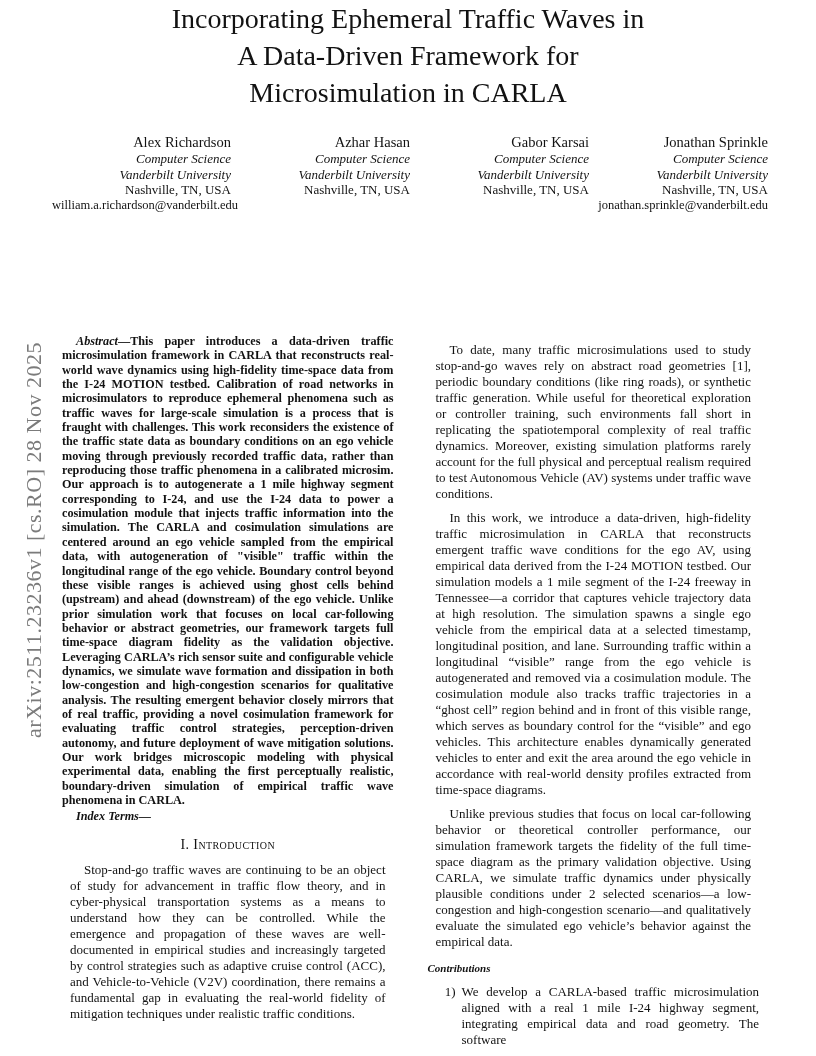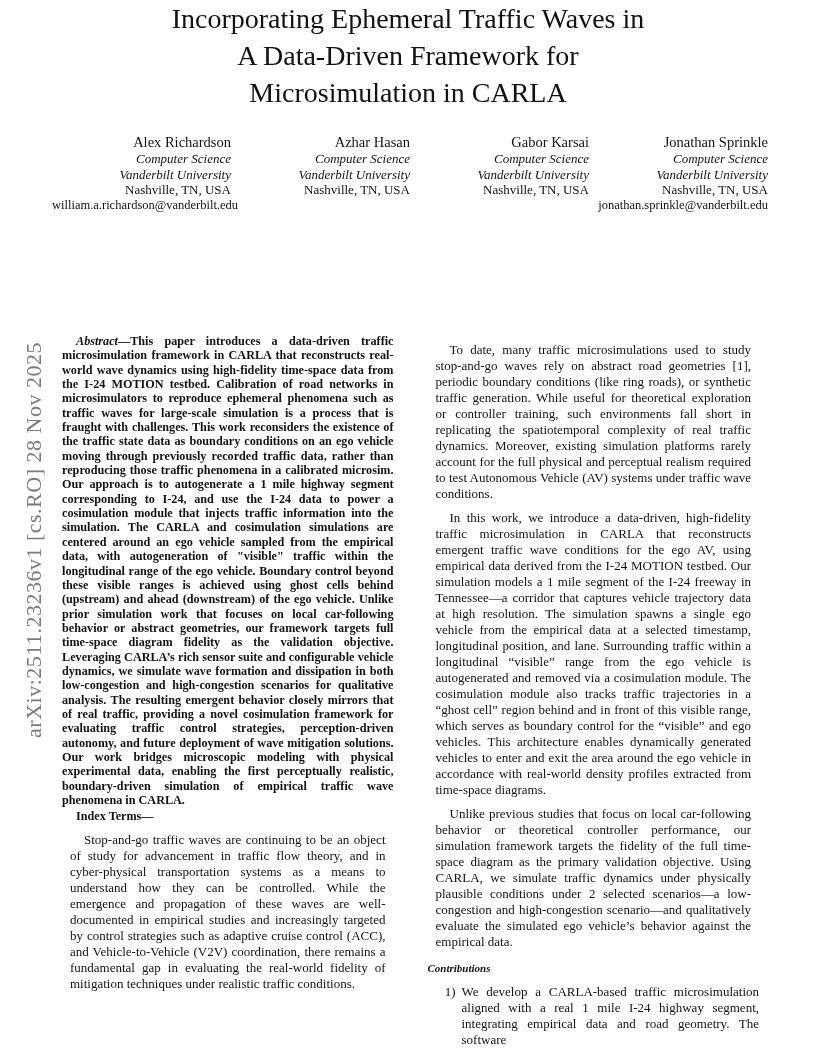--- a/index.html
+++ b/index.html
@@ -66,20 +66,21 @@
     font-size: 12.2px;
     line-height: 14.35px;
     text-align: justify;
     text-indent: 14px;
     margin: 0;
   }
   .abstract .lead { font-style: italic; }
 
   .index-terms {
     font-weight: bold;
+    font-style: italic;
     font-size: 12.2px;
     line-height: 14.35px;
     text-indent: 14px;
     margin: 2px 0 0 0;
   }
 
   .section-heading {
     text-align: center;
     font-variant: small-caps;
     font-weight: normal;
@@ -156,20 +157,21 @@
       <div class="city">Nashville, TN, USA</div>
       <div class="email">jonathan.sprinkle@vanderbilt.edu</div>
     </div>
   </div>
 
   <div class="columns">
 
     <div class="col">
       <p class="abstract"><span class="lead">Abstract</span><span>—This paper introduces a data-driven traffic microsimulation framework in CARLA that reconstructs real-world wave dynamics using high-fidelity time-space data from the I-24 MOTION testbed. Calibration of road networks in microsimulators to reproduce ephemeral phenomena such as traffic waves for large-scale simulation is a process that is fraught with challenges. This work reconsiders the existence of the traffic state data as boundary conditions on an ego vehicle moving through previously recorded traffic data, rather than reproducing those traffic phenomena in a calibrated microsim. Our approach is to autogenerate a 1 mile highway segment corresponding to I-24, and use the I-24 data to power a cosimulation module that injects traffic information into the simulation. The CARLA and cosimulation simulations are centered around an ego vehicle sampled from the empirical data, with autogeneration of "visible" traffic within the longitudinal range of the ego vehicle. Boundary control beyond these visible ranges is achieved using ghost cells behind (upstream) and ahead (downstream) of the ego vehicle. Unlike prior simulation work that focuses on local car-following behavior or abstract geometries, our framework targets full time-space diagram fidelity as the validation objective. Leveraging CARLA’s rich sensor suite and configurable vehicle dynamics, we simulate wave formation and dissipation in both low-congestion and high-congestion scenarios for qualitative analysis. The resulting emergent behavior closely mirrors that of real traffic, providing a novel cosimulation framework for evaluating traffic control strategies, perception-driven autonomy, and future deployment of wave mitigation solutions. Our work bridges microscopic modeling with physical experimental data, enabling the first perceptually realistic, boundary-driven simulation of empirical traffic wave phenomena in CARLA.</span></p>
       <p class="index-terms">Index Terms—</p>
+      <h2 class="section-heading">I. Introduction</h2>
       <p class="body-par">Stop-and-go traffic waves are continuing to be an object of study for advancement in traffic flow theory, and in cyber-physical transportation systems as a means to understand how they can be controlled. While the emergence and propagation of these waves are well-documented in empirical studies and increasingly targeted by control strategies such as adaptive cruise control (ACC), and Vehicle-to-Vehicle (V2V) coordination, there remains a fundamental gap in evaluating the real-world fidelity of mitigation techniques under realistic traffic conditions.</p>
     </div>
 
     <div class="col">
       <p class="body-par">To date, many traffic microsimulations used to study stop-and-go waves rely on abstract road geometries [1], periodic boundary conditions (like ring roads), or synthetic traffic generation. While useful for theoretical exploration or controller training, such environments fall short in replicating the spatiotemporal complexity of real traffic dynamics. Moreover, existing simulation platforms rarely account for the full physical and perceptual realism required to test Autonomous Vehicle (AV) systems under traffic wave conditions.</p>
       <p class="body-par">In this work, we introduce a data-driven, high-fidelity traffic microsimulation in CARLA that reconstructs emergent traffic wave conditions for the ego AV, using empirical data derived from the I-24 MOTION testbed. Our simulation models a 1 mile segment of the I-24 freeway in Tennessee—a corridor that captures vehicle trajectory data at high resolution. The simulation spawns a single ego vehicle from the empirical data at a selected timestamp, longitudinal position, and lane. Surrounding traffic within a longitudinal “visible” range from the ego vehicle is autogenerated and removed via a cosimulation module. The cosimulation module also tracks traffic trajectories in a “ghost cell” region behind and in front of this visible range, which serves as boundary control for the “visible” and ego vehicles. This architecture enables dynamically generated vehicles to enter and exit the area around the ego vehicle in accordance with real-world density profiles extracted from time-space diagrams.</p>
       <p class="body-par">Unlike previous studies that focus on local car-following behavior or theoretical controller performance, our simulation framework targets the fidelity of the full time-space diagram as the primary validation objective. Using CARLA, we simulate traffic dynamics under physically plausible conditions under 2 selected scenarios—a low-congestion and high-congestion scenario—and qualitatively evaluate the simulated ego vehicle’s behavior against the empirical data.</p>
       <h3 class="contributions-heading">Contributions</h3>
       <div class="contrib-item">
         <span class="contrib-num">1)</span>

